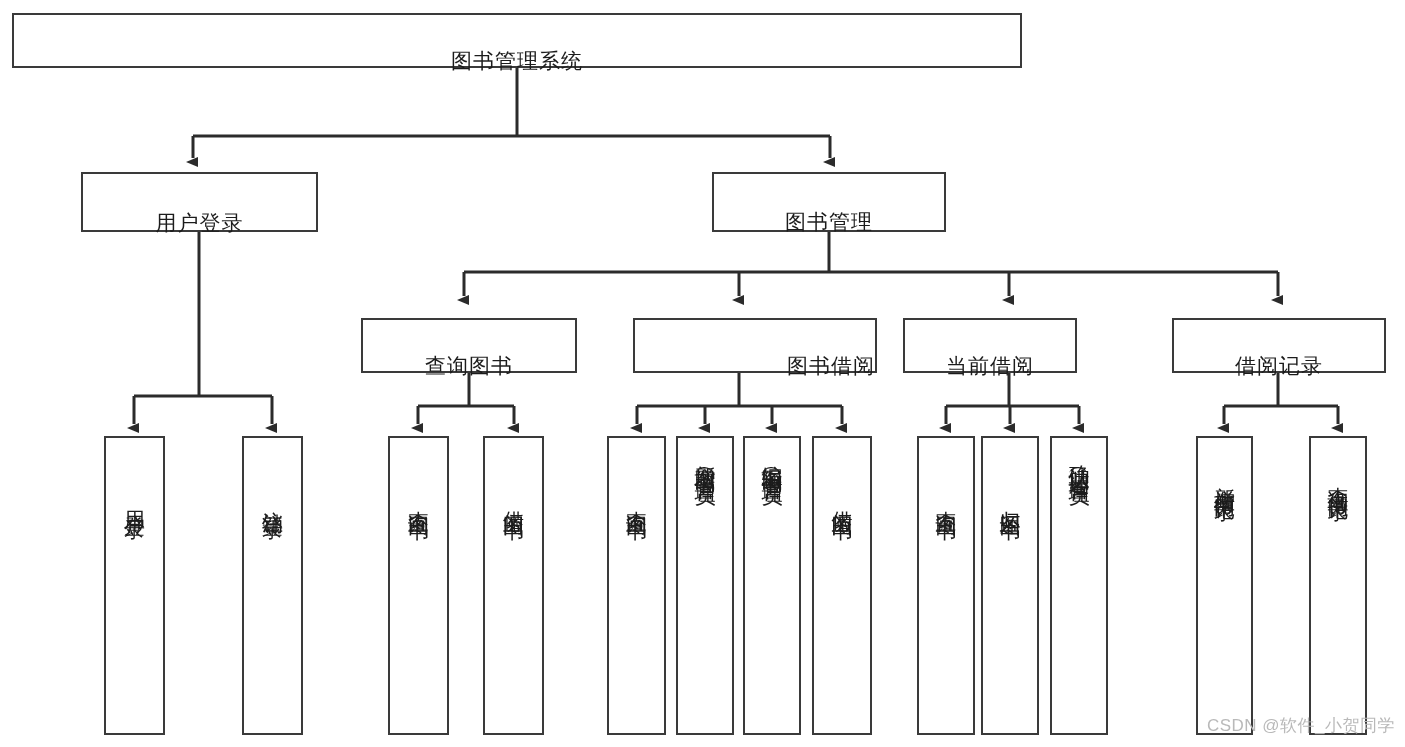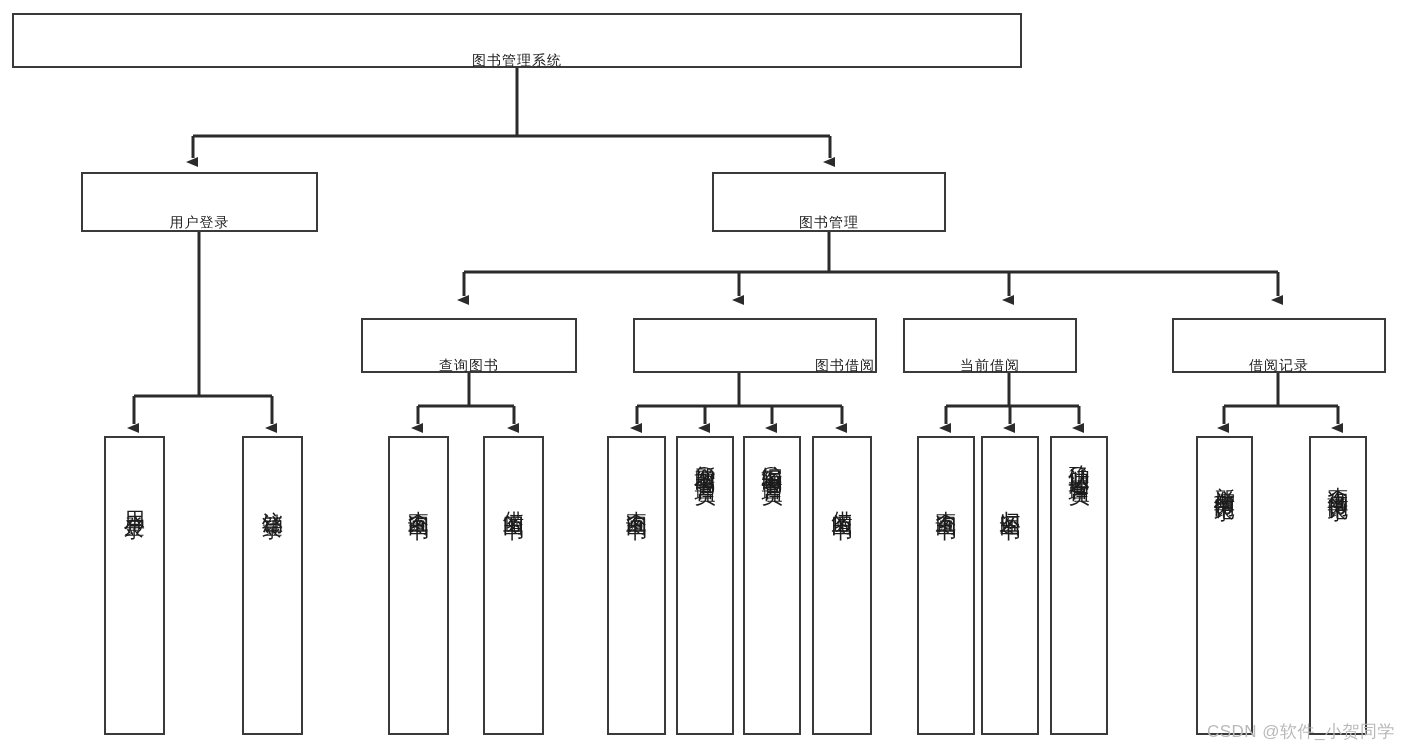--- a/index.html
+++ b/index.html
@@ -27,21 +27,21 @@
     box-sizing: border-box;
     background: #ffffff;
     border: 2px solid #3a3a3a;
     display: flex;
     align-items: center;
     justify-content: center;
     color: #1c1c1c;
   }
   .node.horiz .label {
     writing-mode: horizontal-tb;
-    font-size: 14px;
+    font-size: 21px;
     letter-spacing: 1px;
     line-height: 1.1;
     white-space: nowrap;
     margin-top: 41px;
   }
   .node.vert {
     align-items: flex-start;
     justify-content: center;
     padding-top: 4px;
   }
@@ -58,21 +58,21 @@
   }
   .node.vert.long .label {
     margin-top: 6px;
   }
   .node.vert.medlong .label {
     margin-top: 28px;
   }
   .watermark {
     position: absolute;
     right: 10px;
-    bottom: 4px;
+    bottom: 10px;
     font-size: 17px;
     color: #b9b9b9;
     white-space: nowrap;
     letter-spacing: 0.5px;
   }
 </style>
 </head>
 <body>
 
 <div id="canvas">

